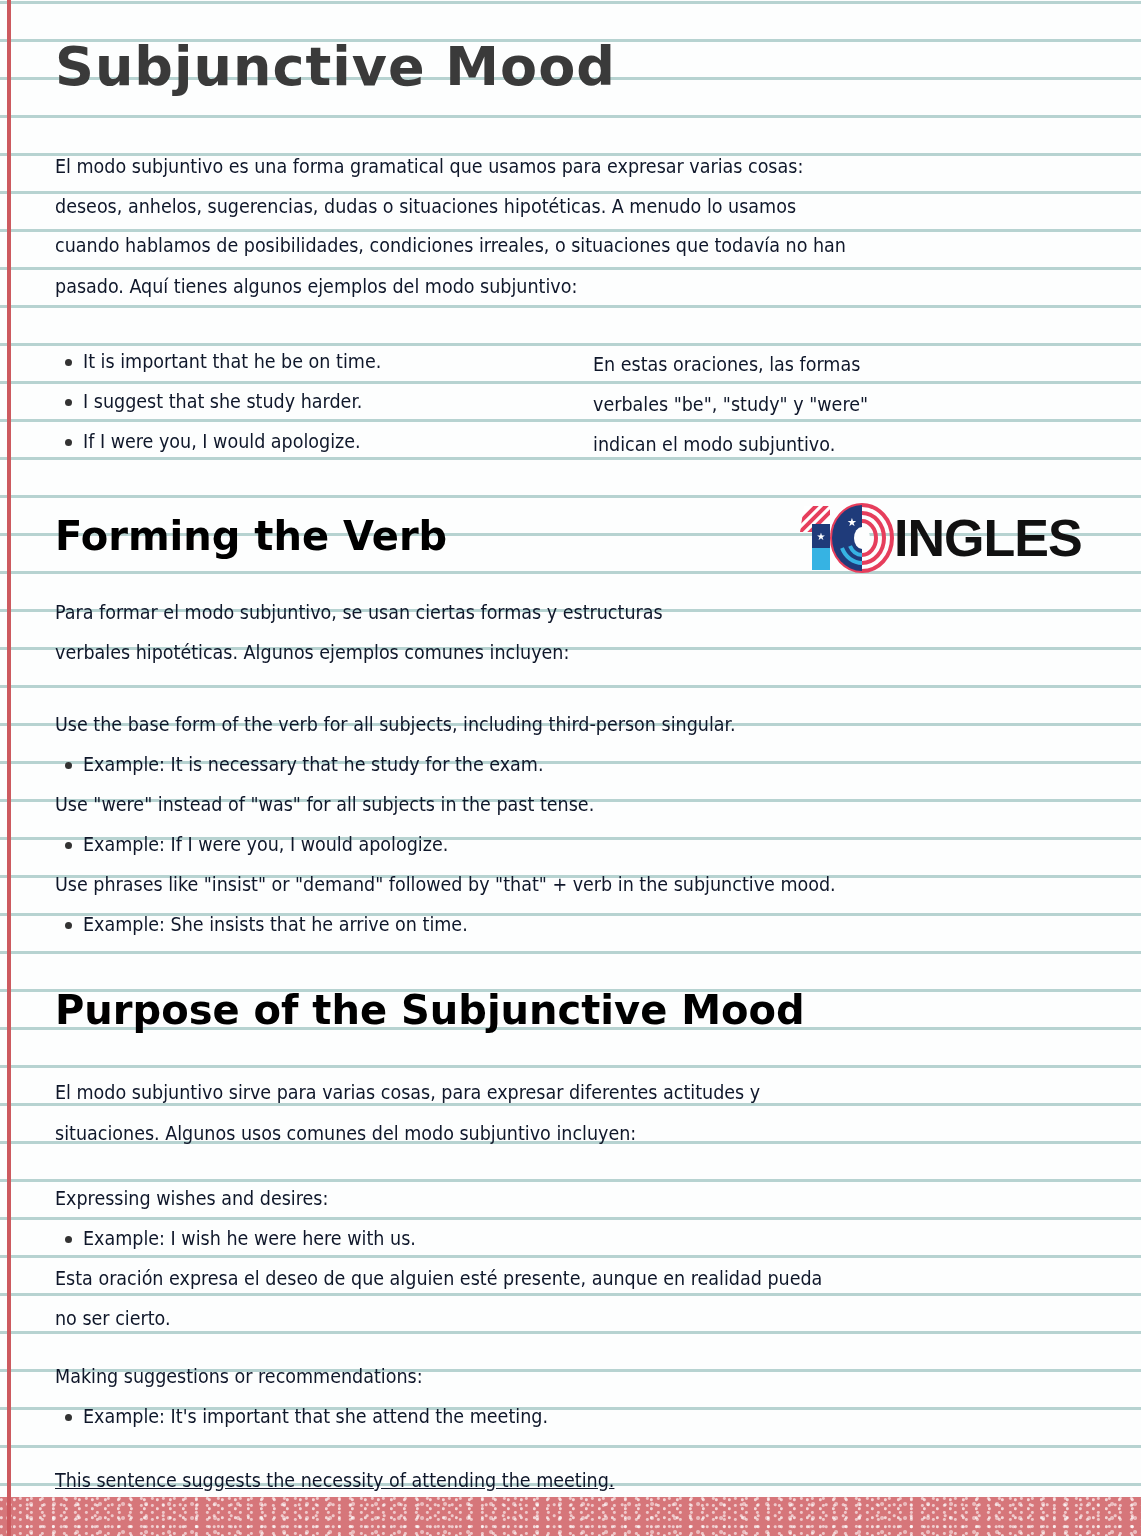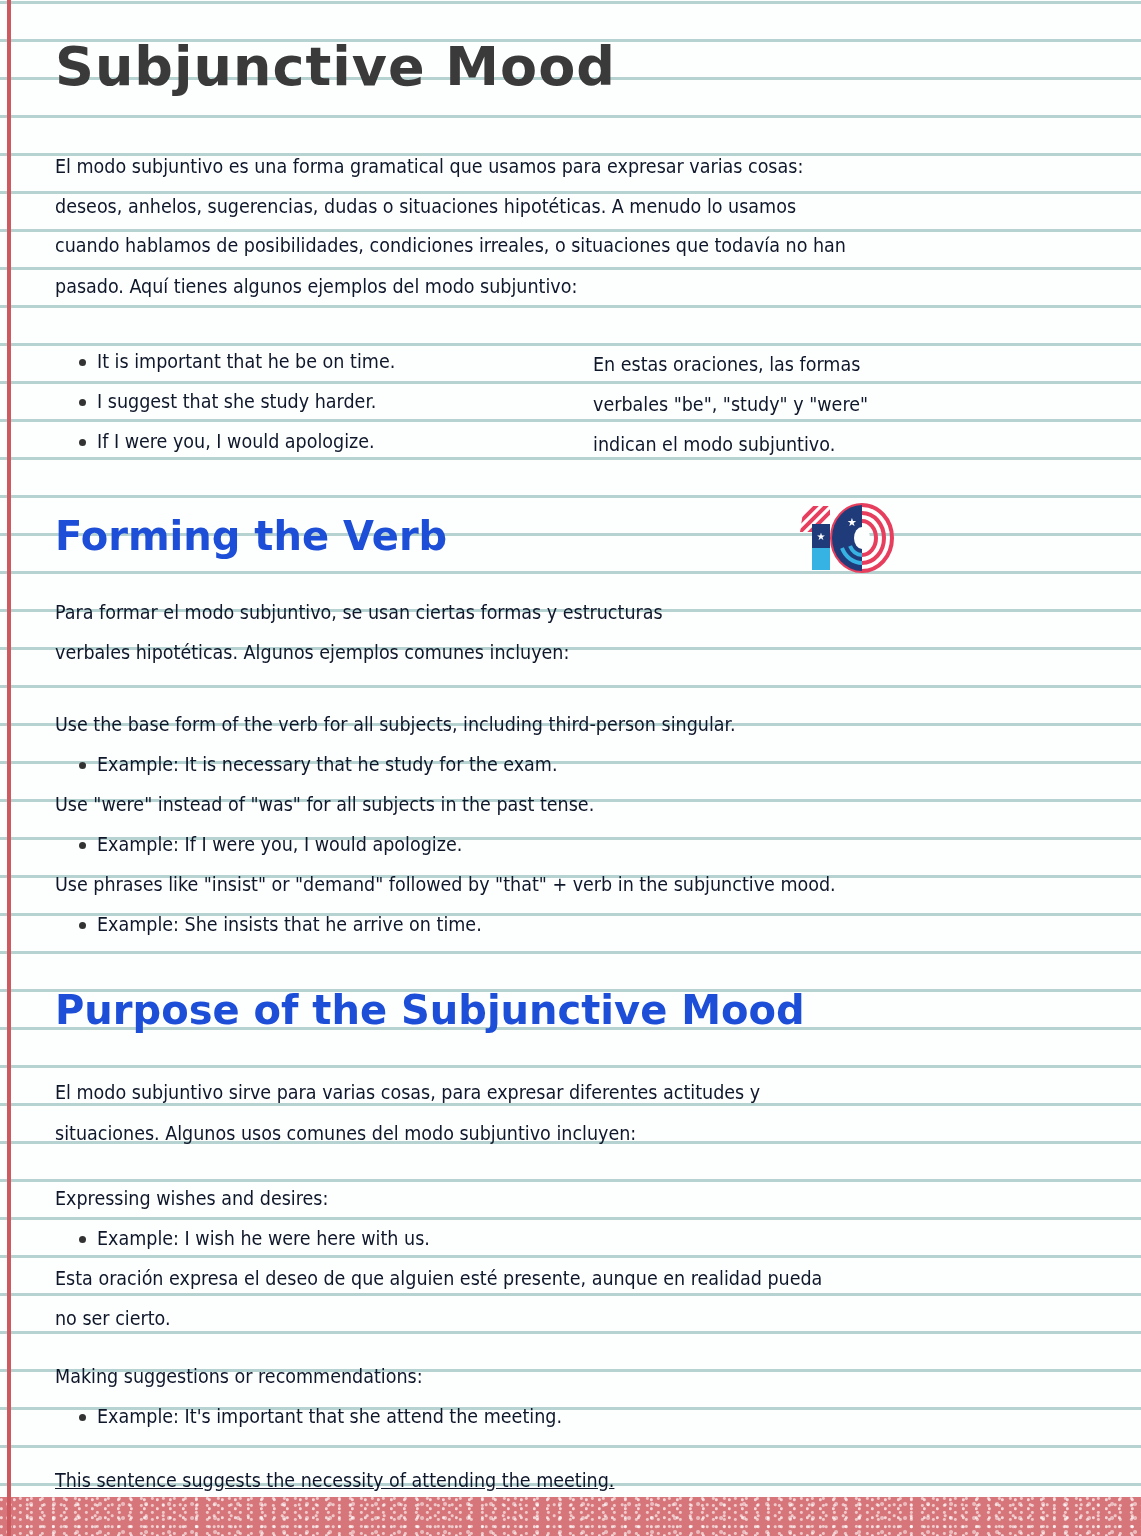--- a/index.html
+++ b/index.html
@@ -32,30 +32,30 @@
   }
   .title {
     position:absolute; left:55px; top:22px;
     font-family:"DejaVu Sans", sans-serif; font-weight:bold;
     font-size:54px; letter-spacing:1px; color:#3a3a3a; line-height:90px;
     white-space:nowrap;
   }
   .heading {
     position:absolute; left:55px;
     font-family:"DejaVu Sans", sans-serif; font-weight:bold;
-    font-size:40px; color:#1d4ed8; line-height:56px; white-space:nowrap;
+    font-size:40px; color:#000000; line-height:56px; white-space:nowrap;
   }
   .row {
     position:absolute; white-space:nowrap;
     font-family:"DejaVu Sans Condensed","DejaVu Sans", sans-serif;
     font-size:19.5px; line-height:28px; color:#0f172a;
     transform-origin:left center;
   }
   .row.text { left:55px; }
-  .row.bullet { left:97px;text-align:right; }
+  .row.bullet { left:83px;text-align:right; }
   .row.bullet::before {
     content:""; position:absolute; left:-18px; top:11px;
     width:7px; height:7px; border-radius:50%; background:#333;
   }
   .row.rcol { left:593px; }
   .logo {
     position:absolute; left:790px; top:502px; width:305px; height:72px;
     display:flex; align-items:center;
   }
   .logo svg { width:110px; height:72px; }
@@ -109,20 +109,21 @@
     <ellipse cx="72" cy="36" rx="30" ry="33" fill="none" stroke="#e63e5c" stroke-width="4"></ellipse>
     <ellipse cx="72" cy="36" rx="22" ry="25" fill="none" stroke="#e63e5c" stroke-width="4"></ellipse>
     <ellipse cx="72" cy="36" rx="14" ry="17" fill="none" stroke="#e63e5c" stroke-width="4"></ellipse>
     <path d="M72 3 A30 33 0 0 0 72 69 L72 36 Z" fill="#1f3b7a"></path>
     <path d="M72 36 L72 69 A30 33 0 0 1 44 46 Z" fill="none"></path>
     <ellipse cx="72" cy="36" rx="8" ry="11" fill="#fdfefe"></ellipse>
     <path d="M60 44 A14 17 0 0 0 72 53" fill="none" stroke="#36b3e3" stroke-width="4"></path>
     <path d="M52 46 A22 25 0 0 0 72 61" fill="none" stroke="#36b3e3" stroke-width="4"></path>
     <text x="62" y="24" font-size="11" fill="#fff" text-anchor="middle" font-family="DejaVu Sans, sans-serif">★</text>
   </svg>
+  <span class="logo-text">INGLES</span>
 </div>
 
 <div class="row text" style="top:599px;">Para formar el modo subjuntivo, se usan ciertas formas y estructuras</div>
 <div class="row text" style="top:639px;">verbales hipotéticas. Algunos ejemplos comunes incluyen:</div>
 
 <div class="row text" style="top:711px;">Use the base form of the verb for all subjects, including third-person singular.</div>
 <div class="row bullet" style="top:751px;">Example: It is necessary that he study for the exam.</div>
 <div class="row text" style="top:791px;">Use "were" instead of "was" for all subjects in the past tense.</div>
 <div class="row bullet" style="top:831px;">Example: If I were you, I would apologize.</div>
 <div class="row text" style="top:871px;">Use phrases like "insist" or "demand" followed by "that" + verb in the subjunctive mood.</div>

